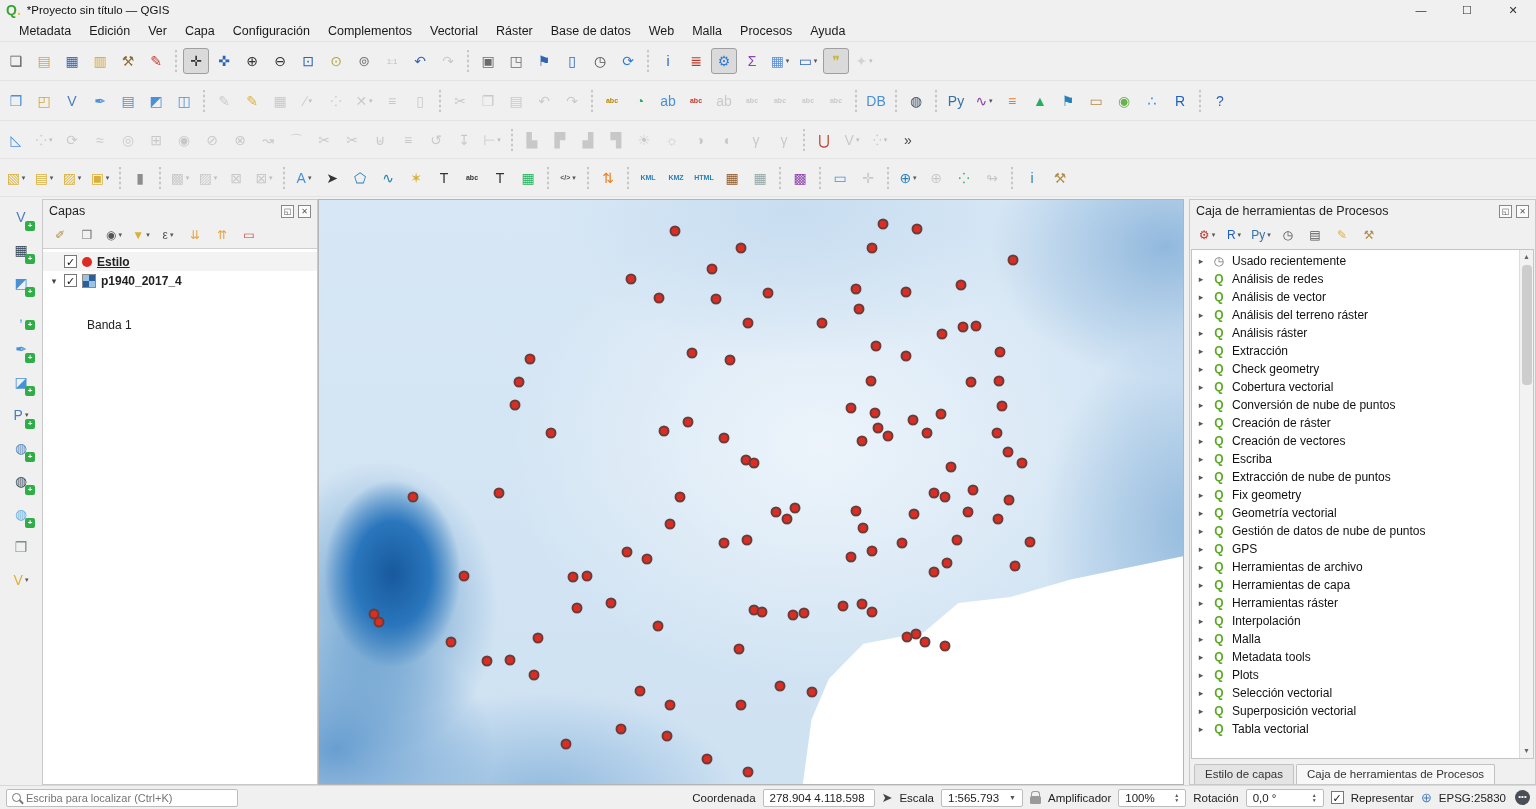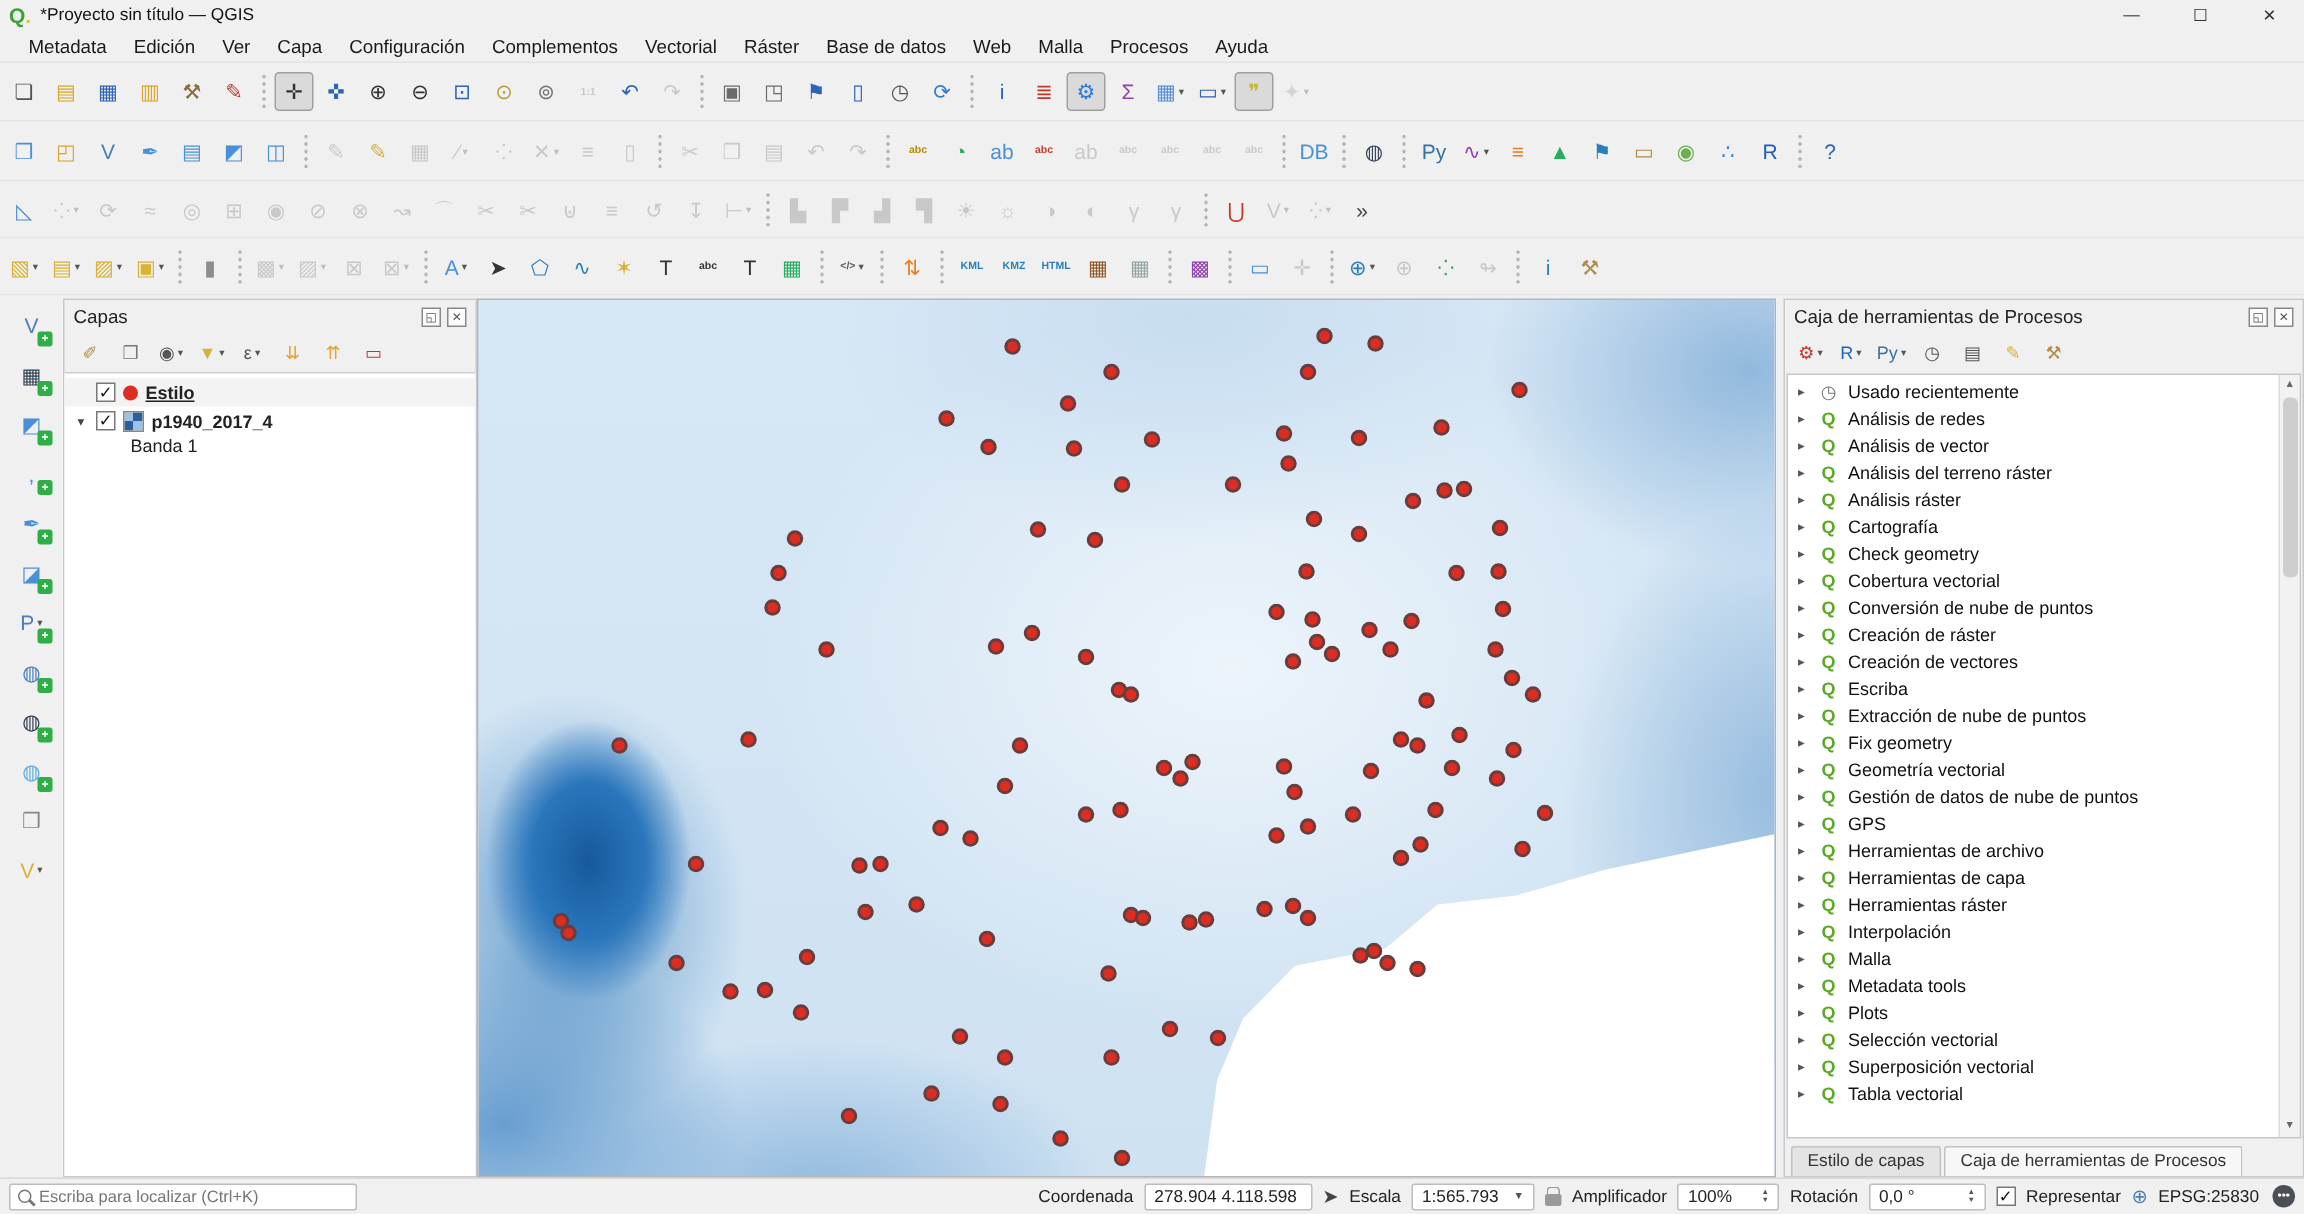--- a/index.html
+++ b/index.html
@@ -46,21 +46,21 @@
 
   .layers-tree { flex:1; background:#fff; border-top:1px solid #cfcfcf; overflow:hidden; padding-top:3px; position:relative; }
   .lrow { display:flex; align-items:center; height:19px; padding-left:6px; gap:5px; }
   .lrow.selected { background:#f3f3f3; }
   .arrow { width:10px; font-size:9px; color:#444; text-align:center; }
   .cb { width:13px; height:13px; border:1px solid #777; background:#fff; font-size:11px; line-height:12px; text-align:center; color:#111; }
   .sym-dot { width:10px; height:10px; border-radius:50%; }
   .sym-raster { width:14px; height:14px; background:conic-gradient(#2a5f9e 25%, #9cc3e4 25% 50%, #2a5f9e 50% 75%, #9cc3e4 75%); border:1px solid #888; }
   .lname { font-weight:bold; font-size:12px; }
   .lname.underline { text-decoration:underline; }
-  .band-label { padding-left:44px; height:17px; font-size:12px; color:#222; }
+  .band-label { padding-left:44px; height:17px; font-size:12px; color:#222;margin-top:28px; }
   .ramp-wrap { display:flex; padding-left:58px; margin-top:1px; }
   .ramp { width:20px; height:82px; border:1px solid #bbb; }
   .ramp-labels { display:flex; flex-direction:column; justify-content:space-between; margin-left:4px; font-size:11px; color:#222; }
 
   
   #map { flex:1; position:relative; margin-top:2px; border:1px solid #b5b5b5; overflow:hidden; background:#dceaf7; }
   #raster { position:absolute; inset:0;
     background:
       radial-gradient(ellipse 95px 130px at 8.5% 64%, #17599c 0%, #2a76bc 40%, rgba(42,118,188,0) 72%),
       radial-gradient(ellipse 170px 210px at 7% 70%, rgba(58,128,189,.75), rgba(58,128,189,0) 70%),
@@ -881,21 +881,21 @@
           <span class="tlabel">Análisis del terreno ráster</span>
         </div>
         <div class="trow">
           <span class="arrow">▸</span>
           <span class="ticon qgis">Q</span>
           <span class="tlabel">Análisis ráster</span>
         </div>
         <div class="trow">
           <span class="arrow">▸</span>
           <span class="ticon qgis">Q</span>
-          <span class="tlabel">Cartografía</span>
+          <span class="tlabel">Extracción</span>
         </div>
         <div class="trow">
           <span class="arrow">▸</span>
           <span class="ticon qgis">Q</span>
           <span class="tlabel">Check geometry</span>
         </div>
         <div class="trow">
           <span class="arrow">▸</span>
           <span class="ticon qgis">Q</span>
           <span class="tlabel">Cobertura vectorial</span>

